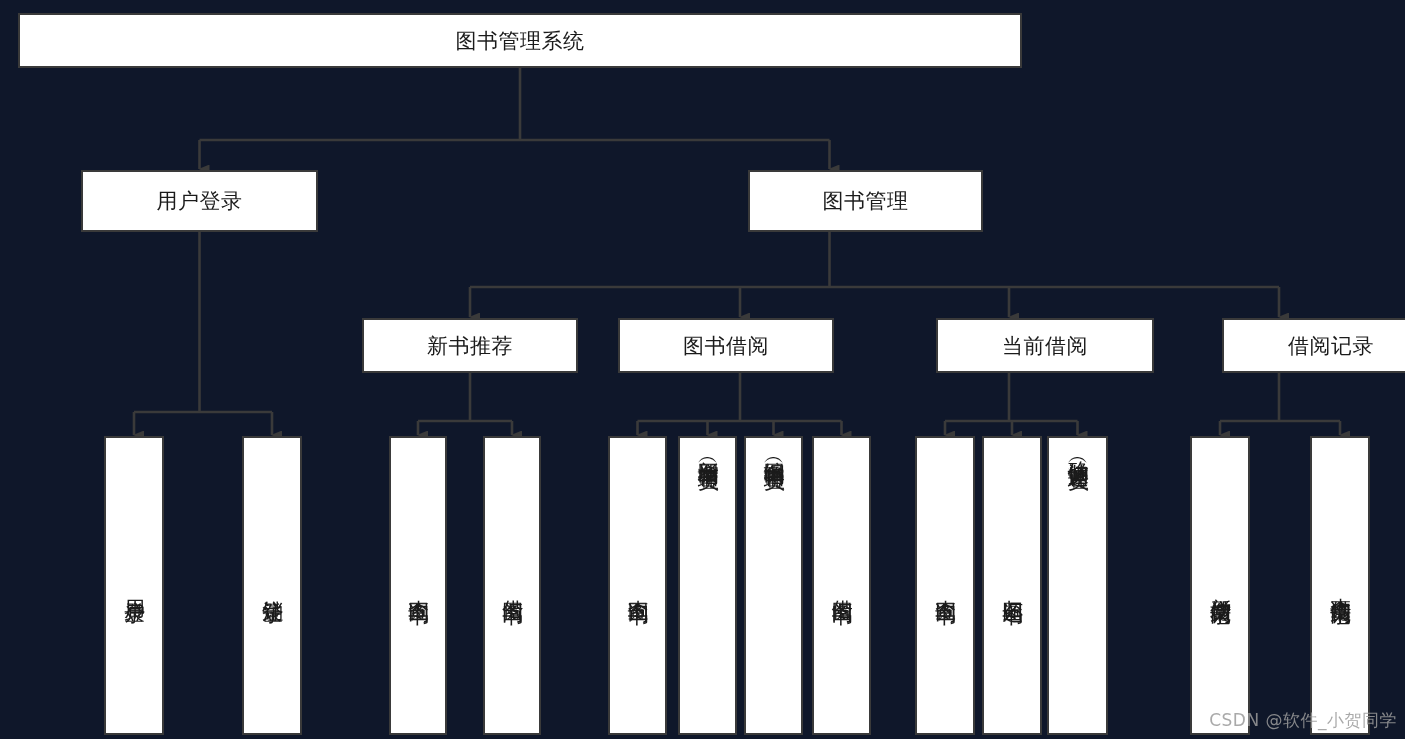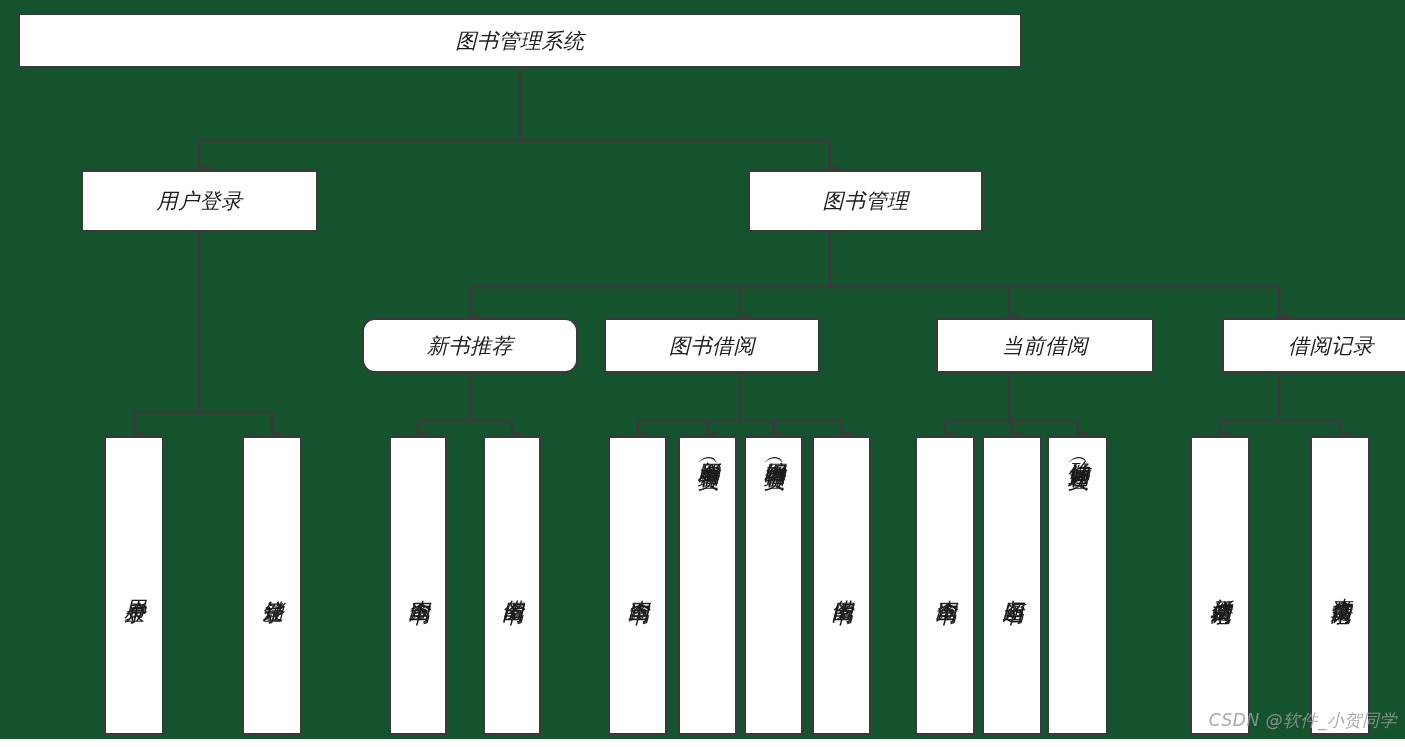--- a/index.html
+++ b/index.html
@@ -7,23 +7,22 @@
     padding: 0;
     background: #ffffff;
   }
   body {
     font-family: "DejaVu Sans", "Liberation Sans", sans-serif;
   }
   #canvas {
     position: relative;
     width: 1405px;
     height: 739px;
-    background: #14532d;
+    background: #0f172a;
     overflow: hidden;
-    font-style: italic;
   }
   #wires {
     position: absolute;
     left: 0;
     top: 0;
     width: 1405px;
     height: 747px;
     pointer-events: none;
   }
   .node {
@@ -119,24 +118,24 @@
   <div id="nodes">
       <div class="node horizontal" style="left: 18px; top: 13px; width: 1004px; height: 55px;">
         <span>图书管理系统</span>
       </div>
       <div class="node horizontal" style="left: 81px; top: 170px; width: 237px; height: 62px;">
         <span>用户登录</span>
       </div>
       <div class="node horizontal" style="left: 712px; top: 170px; width: 235px; height: 62px; margin-left: 36px;">
         <span>图书管理</span>
       </div>
-      <div class="node horizontal" style="left: 362px; top: 318px; width: 216px; height: 55px; border-radius: 13px;">
+      <div class="node horizontal" style="left: 362px; top: 318px; width: 216px; height: 55px;">
         <span>新书推荐</span>
       </div>
-      <div class="node horizontal" style="left: 604px; top: 318px; width: 216px; height: 55px;">
+      <div class="node horizontal" style="left: 618px; top: 318px; width: 216px; height: 55px;">
         <span>图书借阅</span>
       </div>
       <div class="node horizontal" style="left: 936px; top: 318px; width: 218px; height: 55px;">
         <span>当前借阅</span>
       </div>
       <div class="node horizontal" style="left: 1222px; top: 318px; width: 218px; height: 55px;">
         <span>借阅记录</span>
       </div>
       <div class="node vertical centered" style="left: 104px; top: 436px; width: 60px; height: 299px;">
         <span class="vlabel">用户登录</span>

